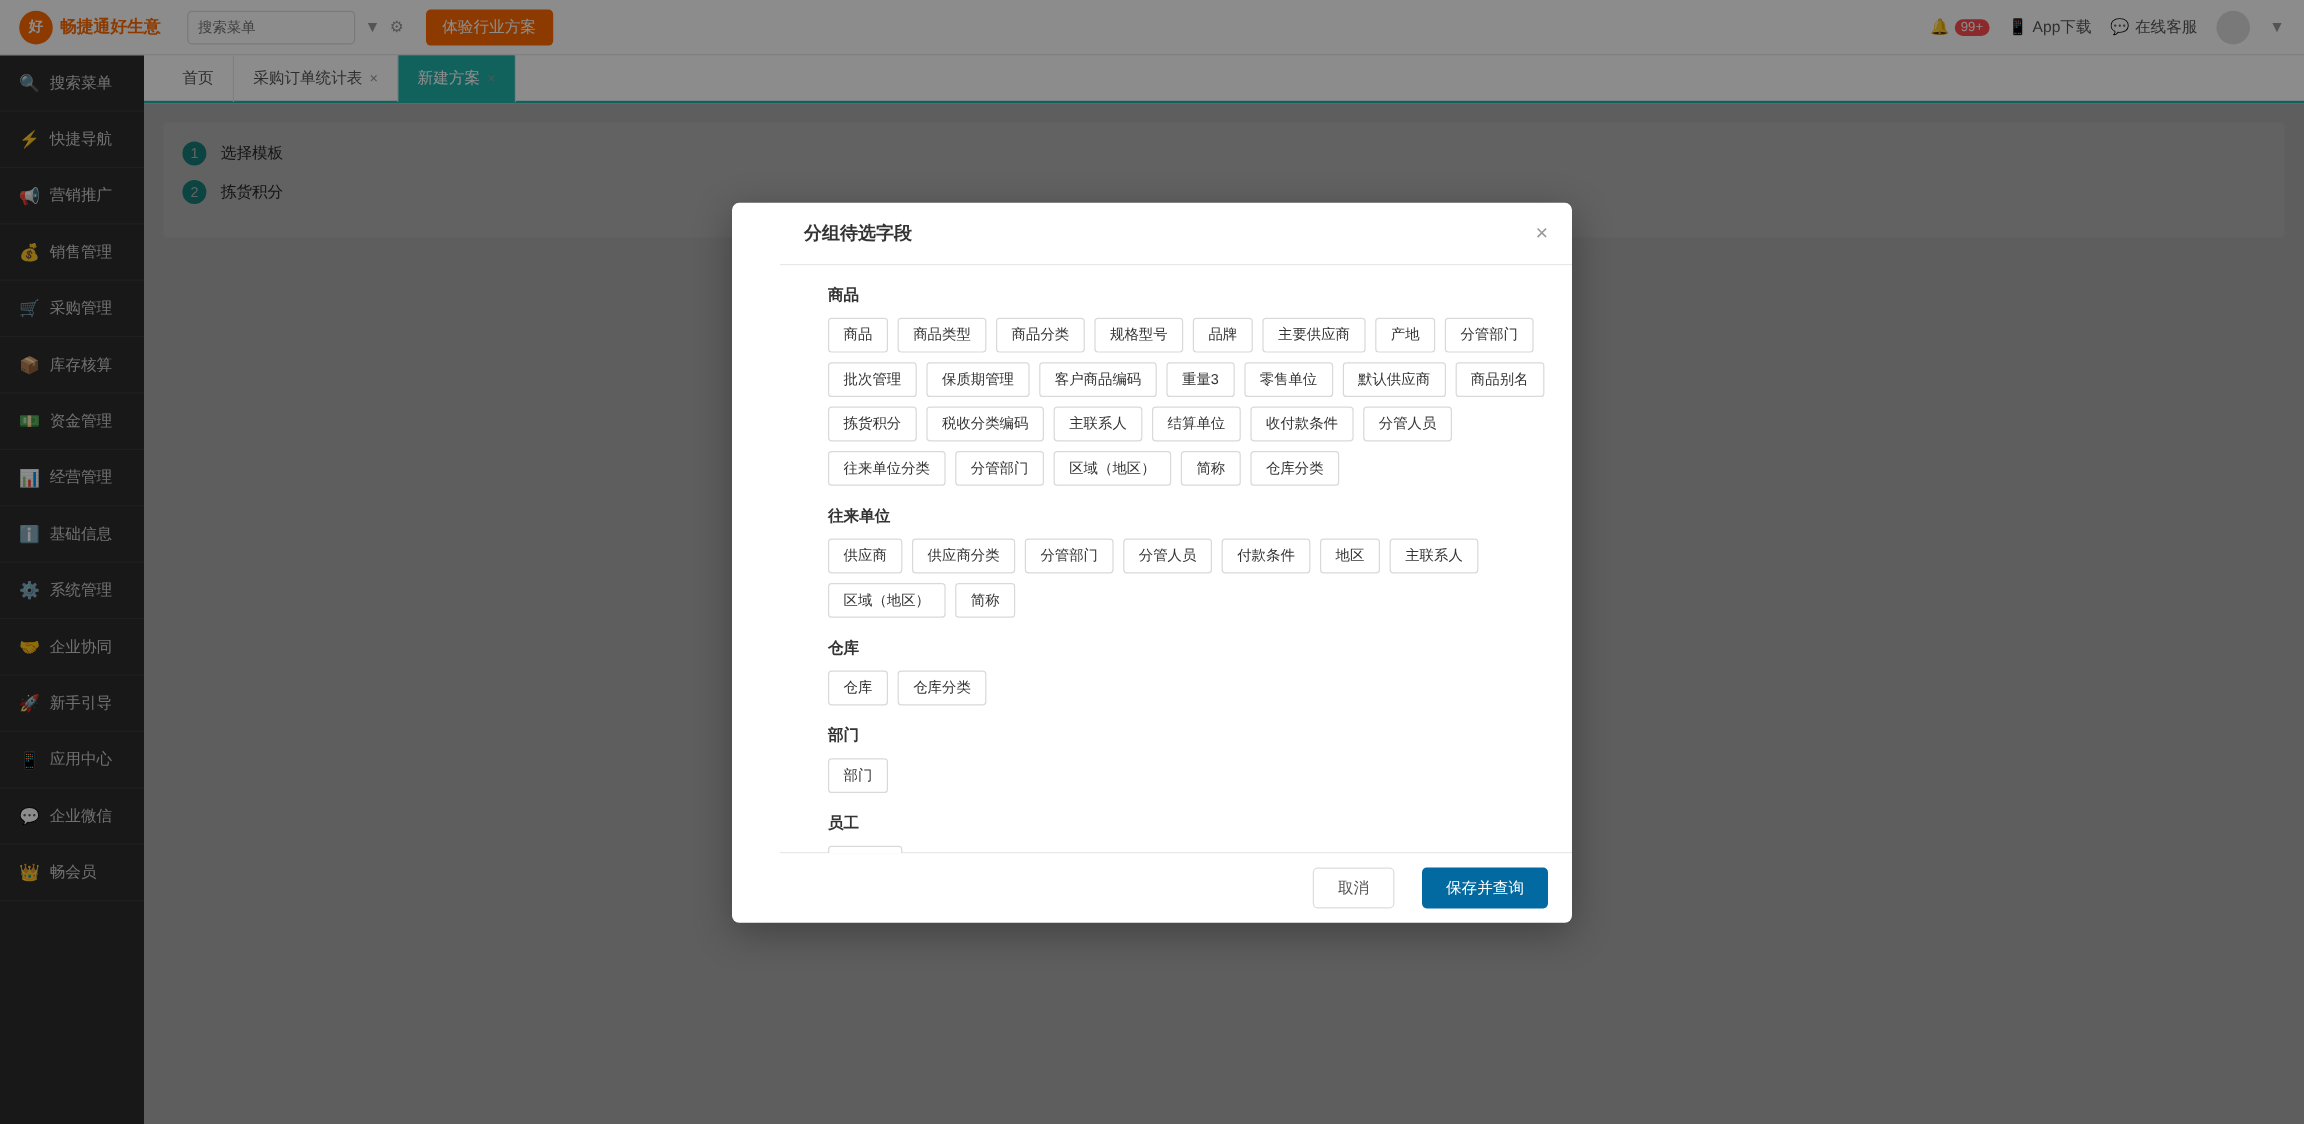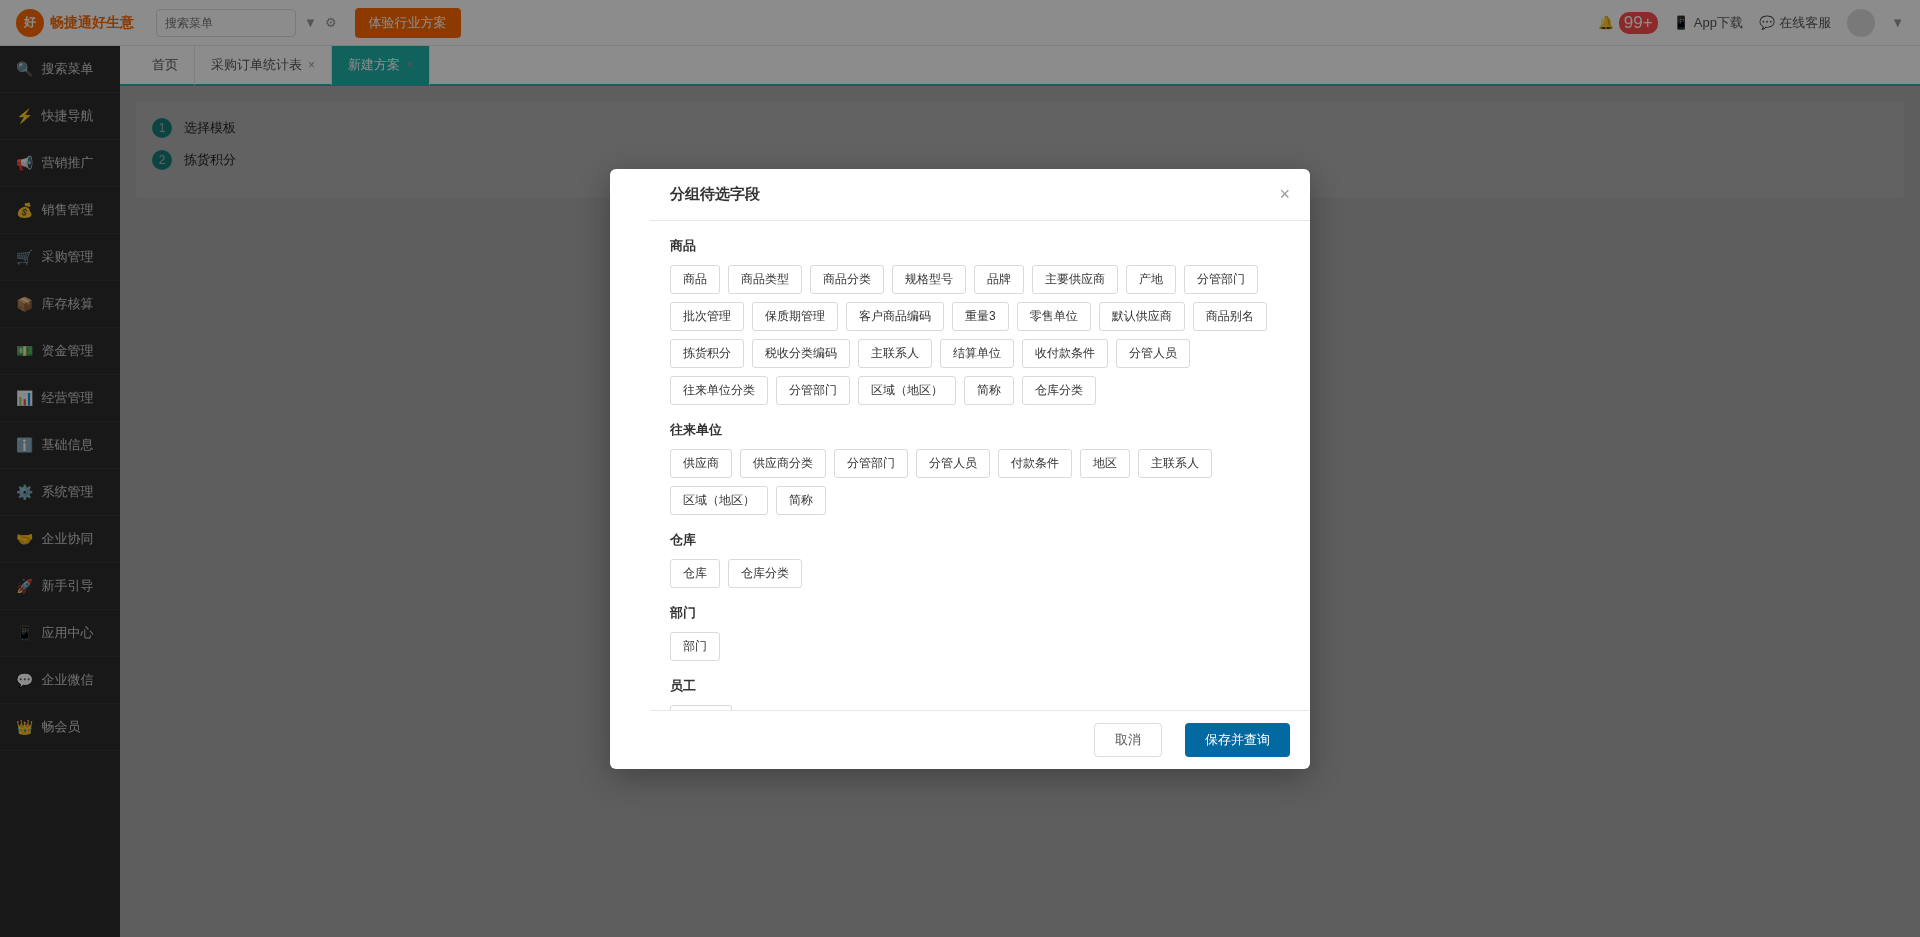--- a/index.html
+++ b/index.html
@@ -51,21 +51,21 @@
     }
     .top-right {
       margin-left: auto;
       display: flex; align-items: center; gap: 16px;
       font-size: 13px; color: #555;
     }
     .top-right-item { display: flex; align-items: center; gap: 4px; cursor: pointer; }
     .badge {
       background: #ff4d4f; color: white;
       border-radius: 10px; padding: 1px 5px;
-      font-size: 17px; min-width: 18px; text-align: center;
+      font-size: 11px; min-width: 18px; text-align: center;
     }
     .avatar { width: 28px; height: 28px; background: #ddd; border-radius: 50%; }
 
     
     .sidebar {
       position: fixed; top: 46px; left: 0; bottom: 0;
       width: 120px;
       background: #2d2d2d;
       color: #ccc;
       overflow-y: auto;
@@ -136,20 +136,21 @@
       font-size: 15px; font-weight: 600; color: #333;
     }
     .modal-close {
       cursor: pointer; font-size: 18px; color: #999;
       background: none; border: none;
       line-height: 1;
     }
     .modal-body {
       flex: 1; overflow-y: auto;
       padding: 16px 20px;
+      margin-left: 20px;
     }
     .modal-footer {
       display: flex; justify-content: flex-end; gap: 23px;
       padding: 12px 20px;
       border-top: 1px solid #e8e8e8;
     }
     .btn-cancel {
       padding: 7px 20px; border: 1px solid #ddd; border-radius: 4px;
       background: white; cursor: pointer; font-size: 13px; color: #555;
     }

